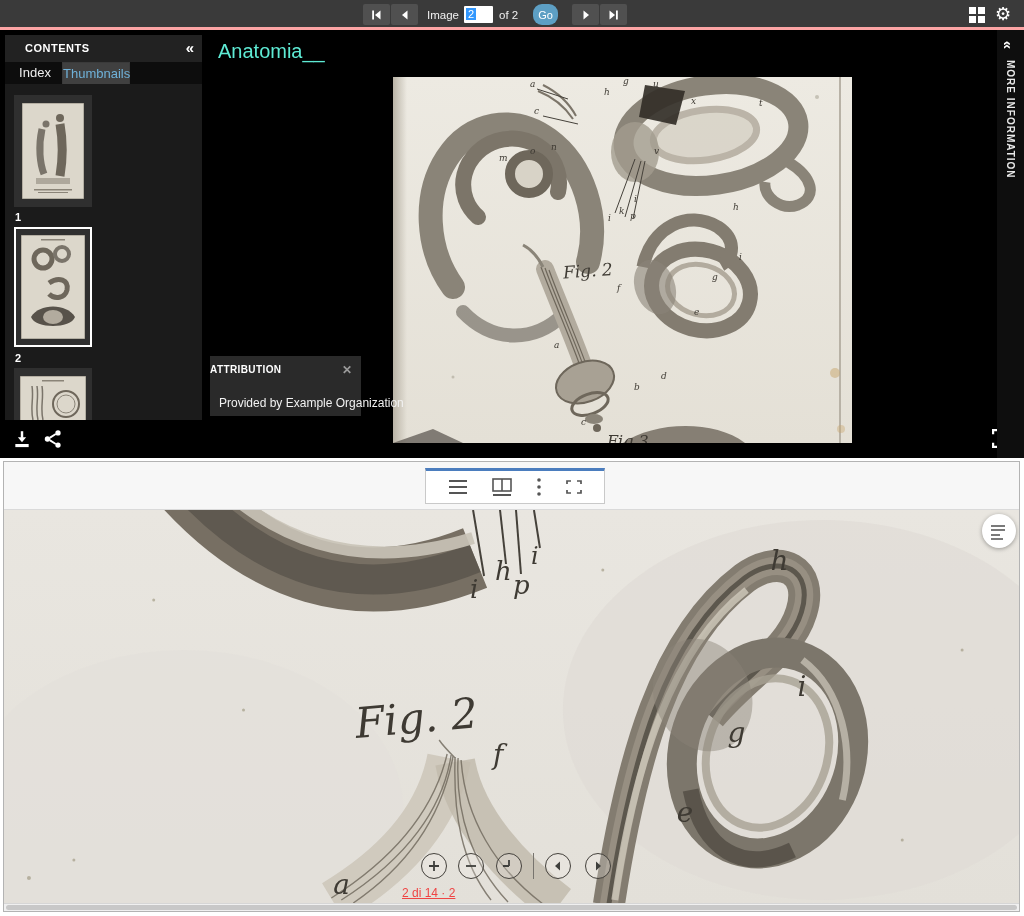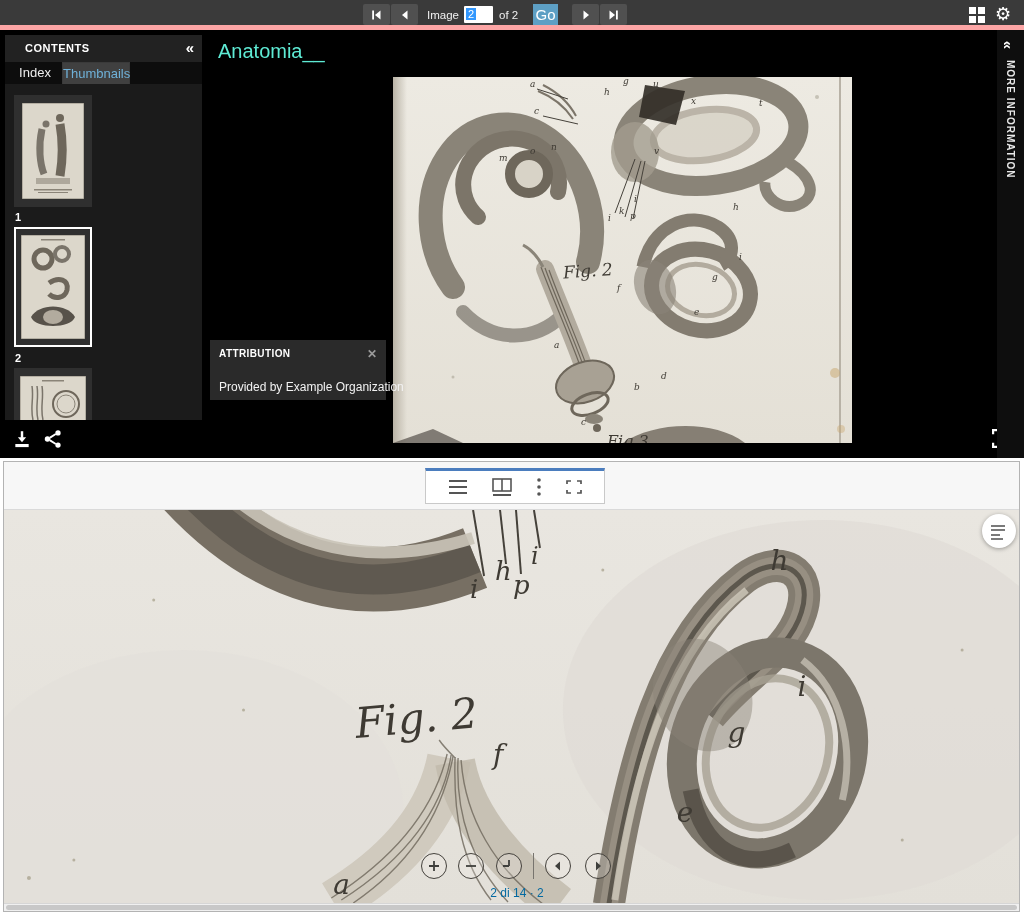--- a/index.html
+++ b/index.html
@@ -2,26 +2,26 @@
 <html><head>
 <meta charset="utf-8">
 <style>
   * { box-sizing: border-box; margin: 0; padding: 0; }
   html,body { width:1024px; height:916px; }
   body { font-family:"Liberation Sans", sans-serif; background:#000; position:relative; overflow:hidden; }
   .abs { position:absolute; }
 
   
   #uv { left:0; top:0; width:1024px; height:458px; background:#000; }
-  #uv-toolbar { left:0; top:0; width:1024px; height:30px; background:#3A3A3A; border-bottom:5px solid #fca5a5; }
+  #uv-toolbar { left:0; top:0; width:1024px; height:30px; background:#3A3A3A; border-bottom:3px solid #fca5a5; }
   .nav-btn { width:27px; height:21px; background:#505050; border:none; border-radius:2px; display:flex; align-items:center; justify-content:center; cursor:pointer; }
   .nav-label { color:#EFEFEF; font-size:11.5px; line-height:21px; }
   .page-input { width:29px; height:17px; background:#fff; border-radius:1px; font-size:11px; line-height:17px; padding-left:2px; }
   .page-input .sel { background:#3297FD; color:#fff; padding:0 2px; }
-  .go-btn { width:25px; height:21px; background:#5D9FC4; color:#fff; border:none; border-radius:0; font-size:15px; cursor:pointer; }
+  .go-btn { width:25px; height:21px; background:#5D9FC4; color:#fff; border:none; border-radius:9px; font-size:11px; cursor:pointer; }
   .grid-icon { width:16px; height:16px; display:grid; grid-template-columns:7px 7px; grid-template-rows:7px 7px; gap:2px; cursor:pointer; }
   .grid-icon i { background:#fff; }
   .gear { color:#fff; font-size:18px; line-height:18px; cursor:pointer; }
 
   
   #contents { left:5px; top:35px; width:197px; height:385px; background:#1B1B1B; overflow:hidden; }
   #contents-header { left:0; top:0; width:197px; height:27px; background:#222; }
   #contents-title { left:20px; top:7px; color:#fff; font-size:11px; font-weight:bold; letter-spacing:.5px; }
   .collapse { color:#fff; font-size:15px; font-weight:bold; cursor:pointer; line-height:14px; }
   #tabbar { left:0; top:27px; width:197px; height:22px; background:#0D0D0D; }
@@ -33,21 +33,21 @@
   .thumb-label { position:absolute; left:10px; color:#fff; font-size:11px; font-weight:bold; }
 
   
   .foot-icon { cursor:pointer; }
 
   
   #main-title { left:218px; top:40px; color:#5eead4; font-size:20px; font-weight:500; }
   #plate-svg { left:393px; top:77px; }
 
   
-  #attribution { left:210px; top:340px; width:176px; height:60px; background:rgba(43,43,43,.97); padding:8px 9px; }
+  #attribution { left:210px; top:356px; width:151px; height:60px; background:rgba(43,43,43,.97); padding:8px 0; }
   #attr-title { color:#fff; font-size:10px; font-weight:bold; letter-spacing:.4px; }
   #attr-close { position:absolute; right:9px; top:7px; color:#9A9A9A; font-size:12px; font-weight:bold; cursor:pointer; }
   #attr-text { position:absolute; left:9px; top:40px; color:#F2F2F2; font-size:12px; white-space:nowrap; }
 
   
   #moreinfo { left:997px; top:30px; width:27px; height:428px; background:#0E0E0E; }
   #moreinfo-collapse { position:absolute; left:7px; top:8px; transform:rotate(90deg); }
   #moreinfo-title { position:absolute; left:8px; top:30px; writing-mode:vertical-rl; color:#E8E8E8; font-size:10px; font-weight:bold; letter-spacing:1px; }
 
   
@@ -55,21 +55,21 @@
   #v2-frame { left:3px; top:3px; width:1017px; height:451px; border:1px solid #B3B3B3; background:#F7F7F7; overflow:hidden; }
   #v2-strip { left:0; top:0; width:1015px; height:48px; background:#F7F7F7; border-bottom:1px solid #DADADA; }
   #v2-toolbar { left:421px; top:6px; width:180px; height:36px; background:#fff; border:1px solid #C9C9C9; border-top:3px solid #4B7DBE; display:flex; align-items:center; justify-content:space-around; padding:0 10px; }
   .tb2-icon { cursor:pointer; display:flex; align-items:center; justify-content:center; }
   #v2-image { left:0; top:48px; }
   #v2-round-btn { left:978px; top:52px; width:34px; height:34px; background:#fff; border-radius:50%; box-shadow:0 1px 4px rgba(0,0,0,.35); cursor:pointer; }
   #v2-round-btn .lines { position:absolute; left:9px; top:11px; }
   #v2-round-btn .lines i { display:block; height:2px; background:#7A7A7A; margin-bottom:2.3px; }
   .zctl { width:26px; height:26px; border:1.5px solid #44413C; border-radius:50%; background:rgba(242,240,234,.25); cursor:pointer; display:flex; align-items:center; justify-content:center; }
   #zdivider { left:529px; top:391px; width:1px; height:26px; background:#77746E; }
-  #v2-caption { left:398px; top:424px; width:230px; text-align:center; color:#0369a1; font-size:12px; font-weight:500; }
+  #v2-caption { left:398px; top:424px; width:230px; text-align:left; color:#ef4444; font-size:12px; font-weight:500;text-decoration:underline; }
   #hscroll { left:0; top:441px; width:1015px; height:8px; background:#F0F0F0; border-top:1px solid #D6D6D6; }
   #hscroll .thumb { position:absolute; left:2px; top:1px; width:1011px; height:5px; background:#C8C8C8; border-radius:3px; cursor:pointer; }
 
   
   g.labels text, text.figcap { font-family:"DejaVu Serif", serif; font-style:italic; fill:#3E3A33; }
 </style>
 </head>
 <body>
 
 <div id="uv" class="abs">

